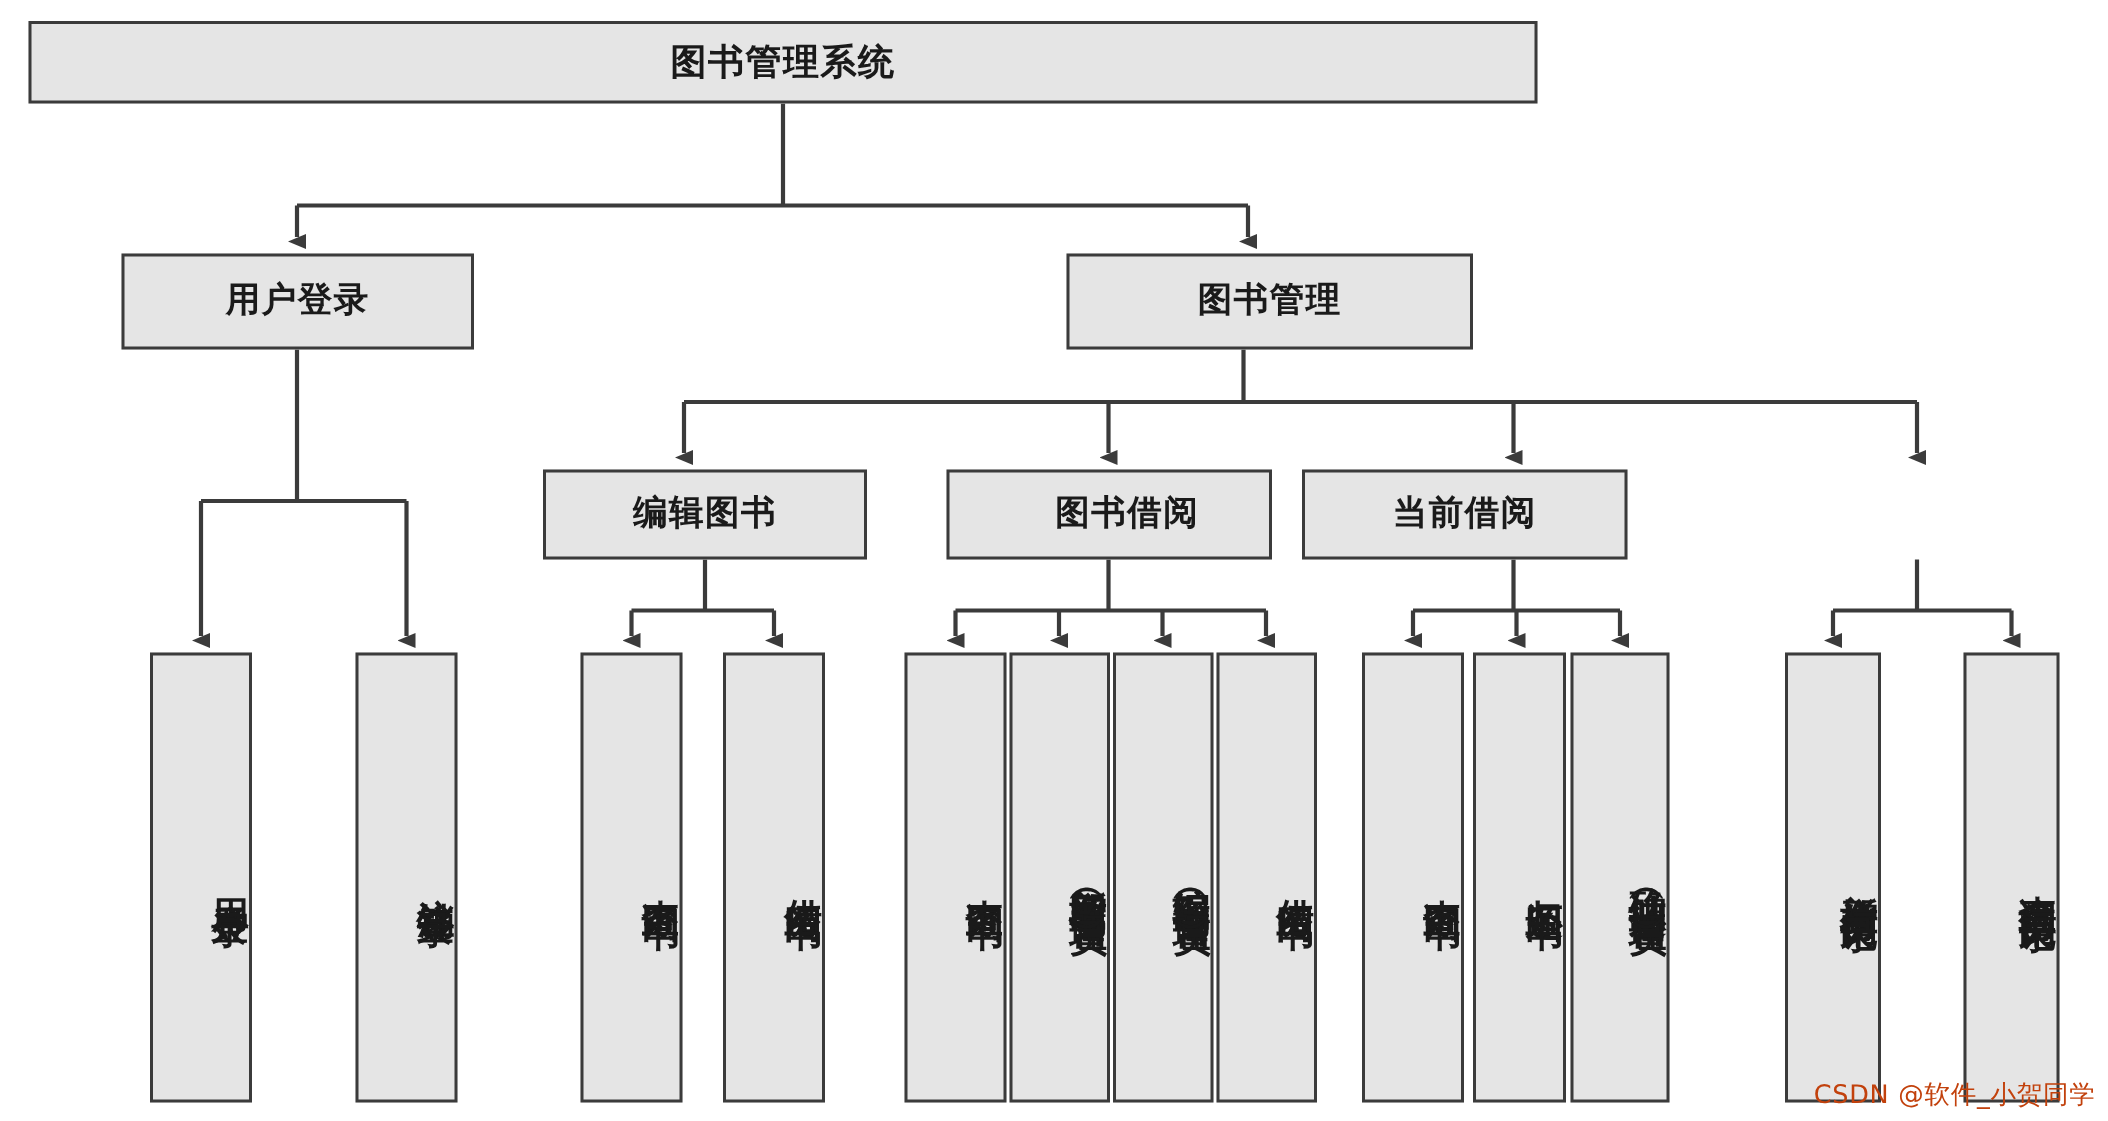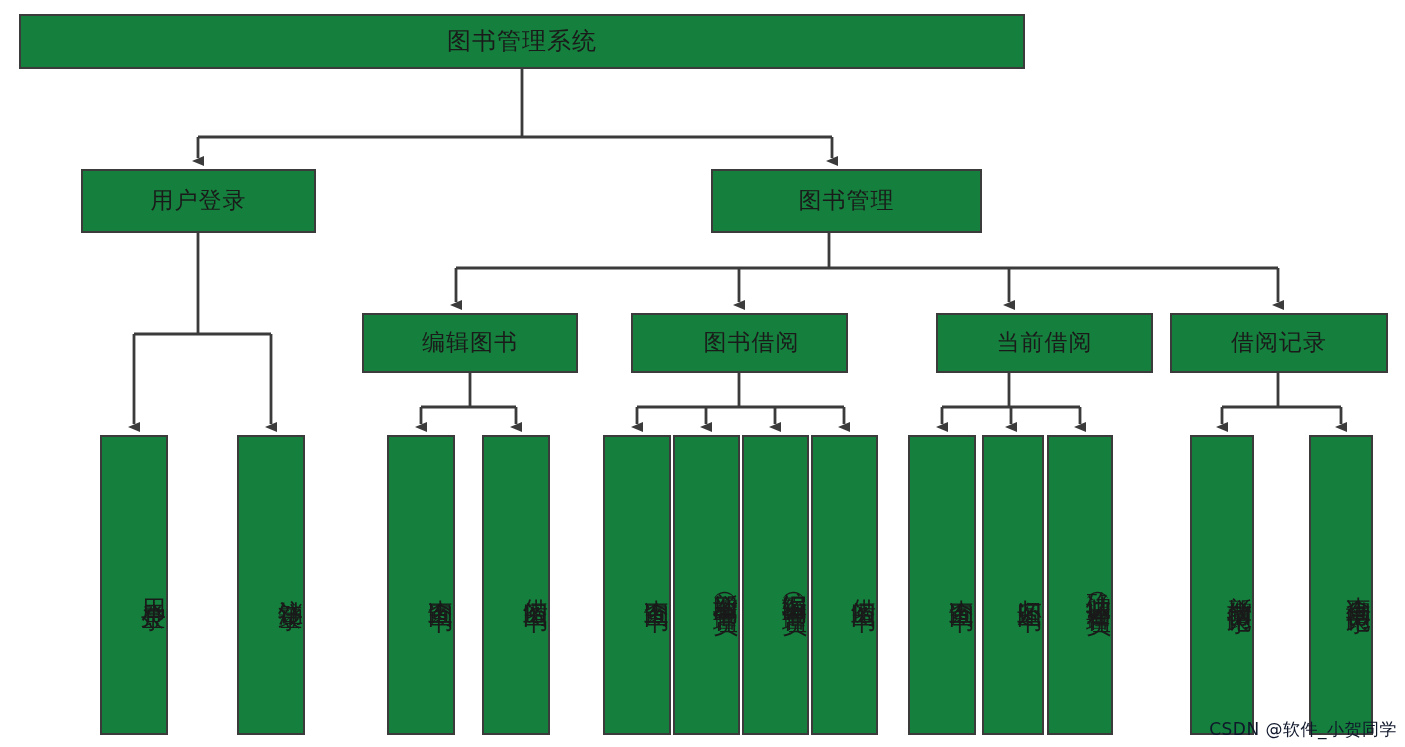--- a/index.html
+++ b/index.html
@@ -18,27 +18,28 @@
   svg.edges {
     position: absolute;
     left: 0; top: 0;
     width: 1405px;
     height: 747px;
     pointer-events: none;
   }
   .node {
     position: absolute;
     box-sizing: border-box;
-    background: #15803d;
+    background: #e5e5e5;
     border: 2.5px solid #3b3b3b;
     display: flex;
     align-items: center;
     justify-content: center;
     color: #1a1a1a;
     z-index: 2;
+    font-weight: bold;
   }
   .node.h {
     font-size: 23px;
     line-height: 1.2;
     letter-spacing: 1px;
   }
   .node.root {
     font-size: 24px;
   }
   .node.v {
@@ -55,21 +56,21 @@
     writing-mode: vertical-rl;
     text-orientation: upright;
     display: block;
     white-space: normal;
   }
   .watermark {
     position: absolute;
     right: 8px;
     bottom: 6px;
     font-size: 17px;
-    color: #0f172a;
+    color: #c2410c;
     letter-spacing: 0.5px;
     z-index: 5;
     white-space: nowrap;
   }
 </style>
 </head>
 <body>
 
 <div id="canvas">
 
@@ -123,22 +124,21 @@
     </g>
   </svg>
 
   <div class="node h root" style="left:19px; top:14px; width:1006px; height:55px;">图书管理系统</div>
 
   <div class="node h" style="left:81px; top:169px; width:235px; height:64px;">用户登录</div>
   <div class="node h" style="left:711px; top:169px; width:271px; height:64px;">图书管理</div>
 
   <div class="node h" style="left:362px; top:313px; width:216px; height:60px;">编辑图书</div>
   <div class="node h" style="left:631px; top:313px; width:217px; height:60px;padding-left:24px;">图书借阅</div>
-  <div class="node h" style="left:936px; top:313px; width:217px; height:60px;">当前借阅</div>
-  <div class="node h" style="left:1170px; top:313px; width:218px; height:60px;">借阅记录</div>
+  <div class="node h" style="left:868px; top:313px; width:217px; height:60px;">当前借阅</div>
 
   <div class="node v" style="left:100px; top:435px; width:68px; height:300px;">
     <span class="vtext">用户登录</span>
   </div>
   <div class="node v" style="left:237px; top:435px; width:68px; height:300px;">
     <span class="vtext">注销登录</span>
   </div>
 
   <div class="node v" style="left:387px; top:435px; width:68px; height:300px;">
     <span class="vtext">查询图书</span>

